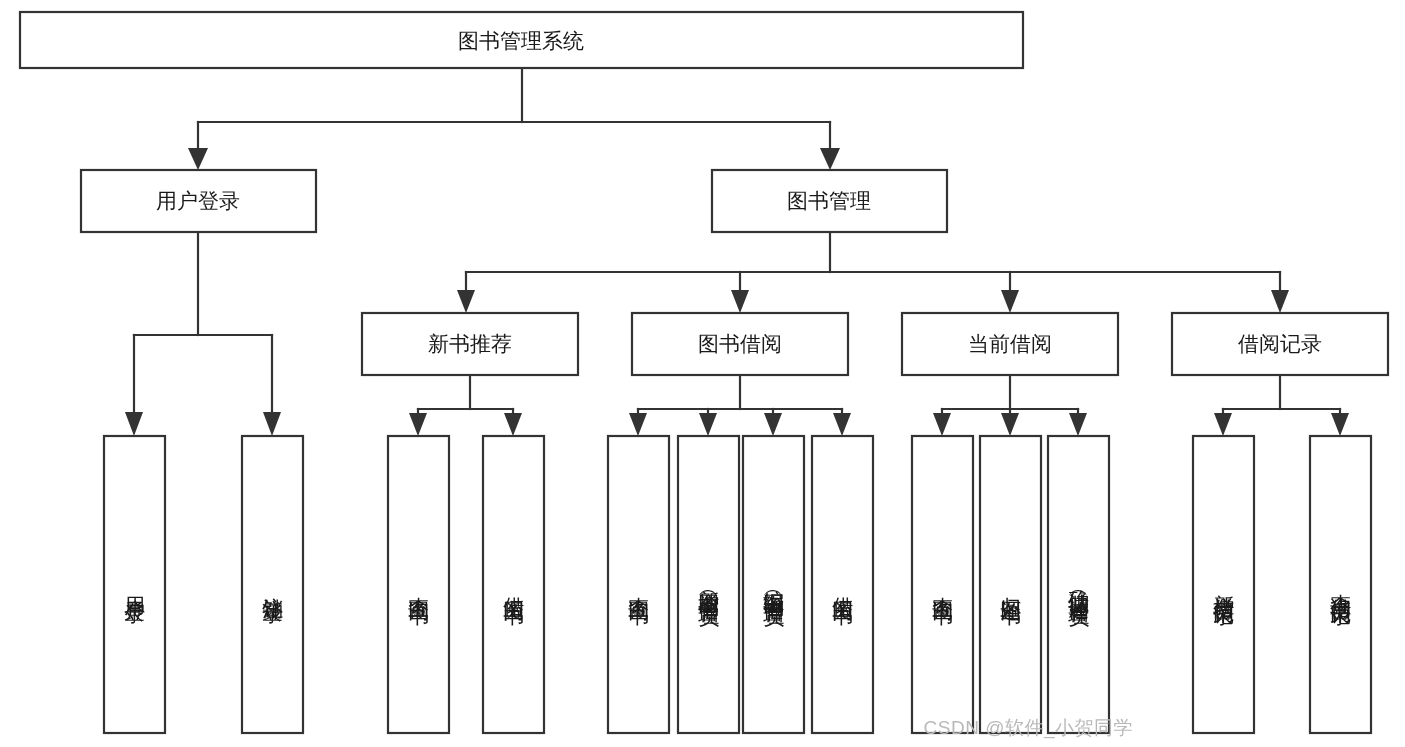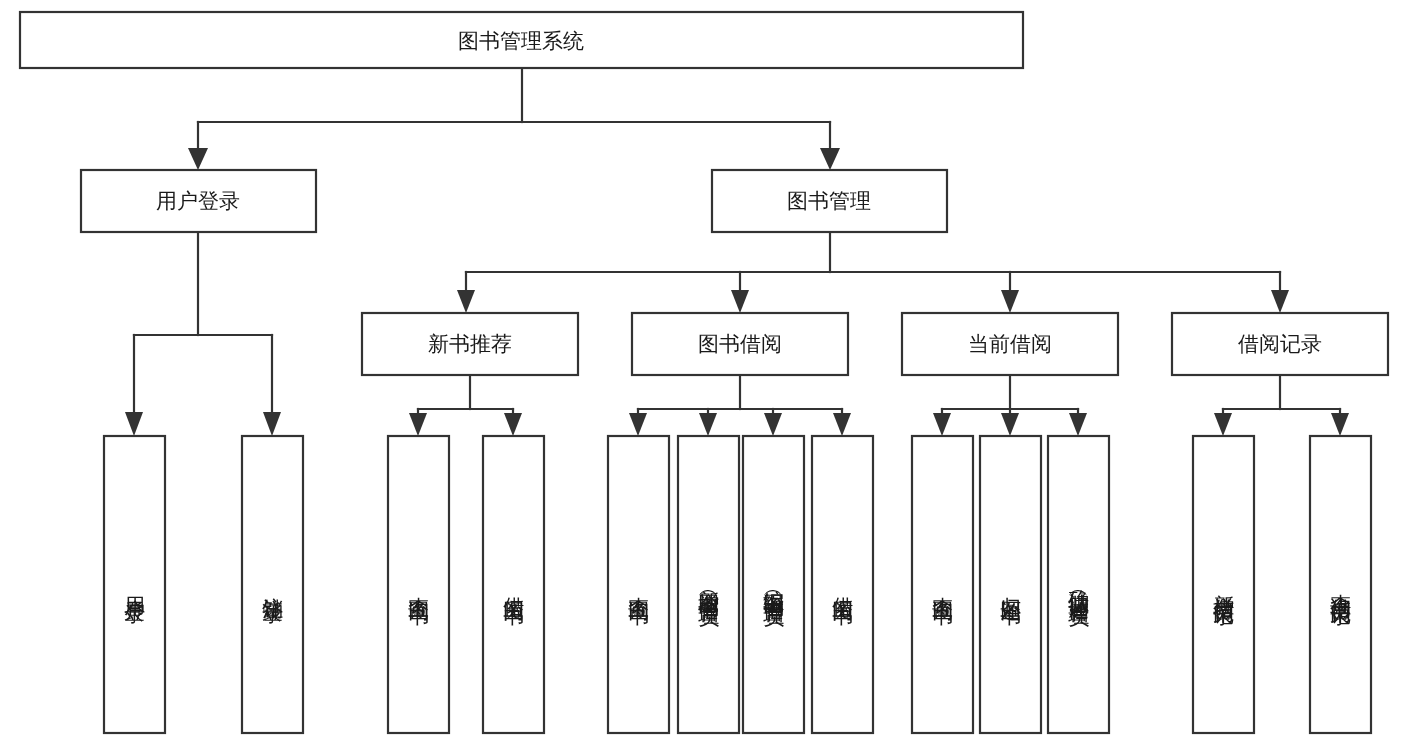--- a/index.html
+++ b/index.html
@@ -217,14 +217,15 @@
   <div class="leaf-label" style="left:743px; top:436px; width:61px; height:297px;">编辑图书（管理员）</div>
   <div class="leaf-label" style="left:812px; top:436px; width:61px; height:297px;">借阅图书</div>
 
   <div class="leaf-label" style="left:912px; top:436px; width:61px; height:297px;">查询图书</div>
   <div class="leaf-label" style="left:980px; top:436px; width:61px; height:297px;">归还图书</div>
   <div class="leaf-label" style="left:1048px; top:436px; width:61px; height:297px;">确认归还（管理员）</div>
 
   <div class="leaf-label" style="left:1193px; top:436px; width:61px; height:297px;">新增借阅记录</div>
   <div class="leaf-label" style="left:1310px; top:436px; width:61px; height:297px;">查询借阅记录</div>
 
+  <div class="watermark">CSDN @软件_小贺同学</div>
 
 </div>
 
 </body></html>

